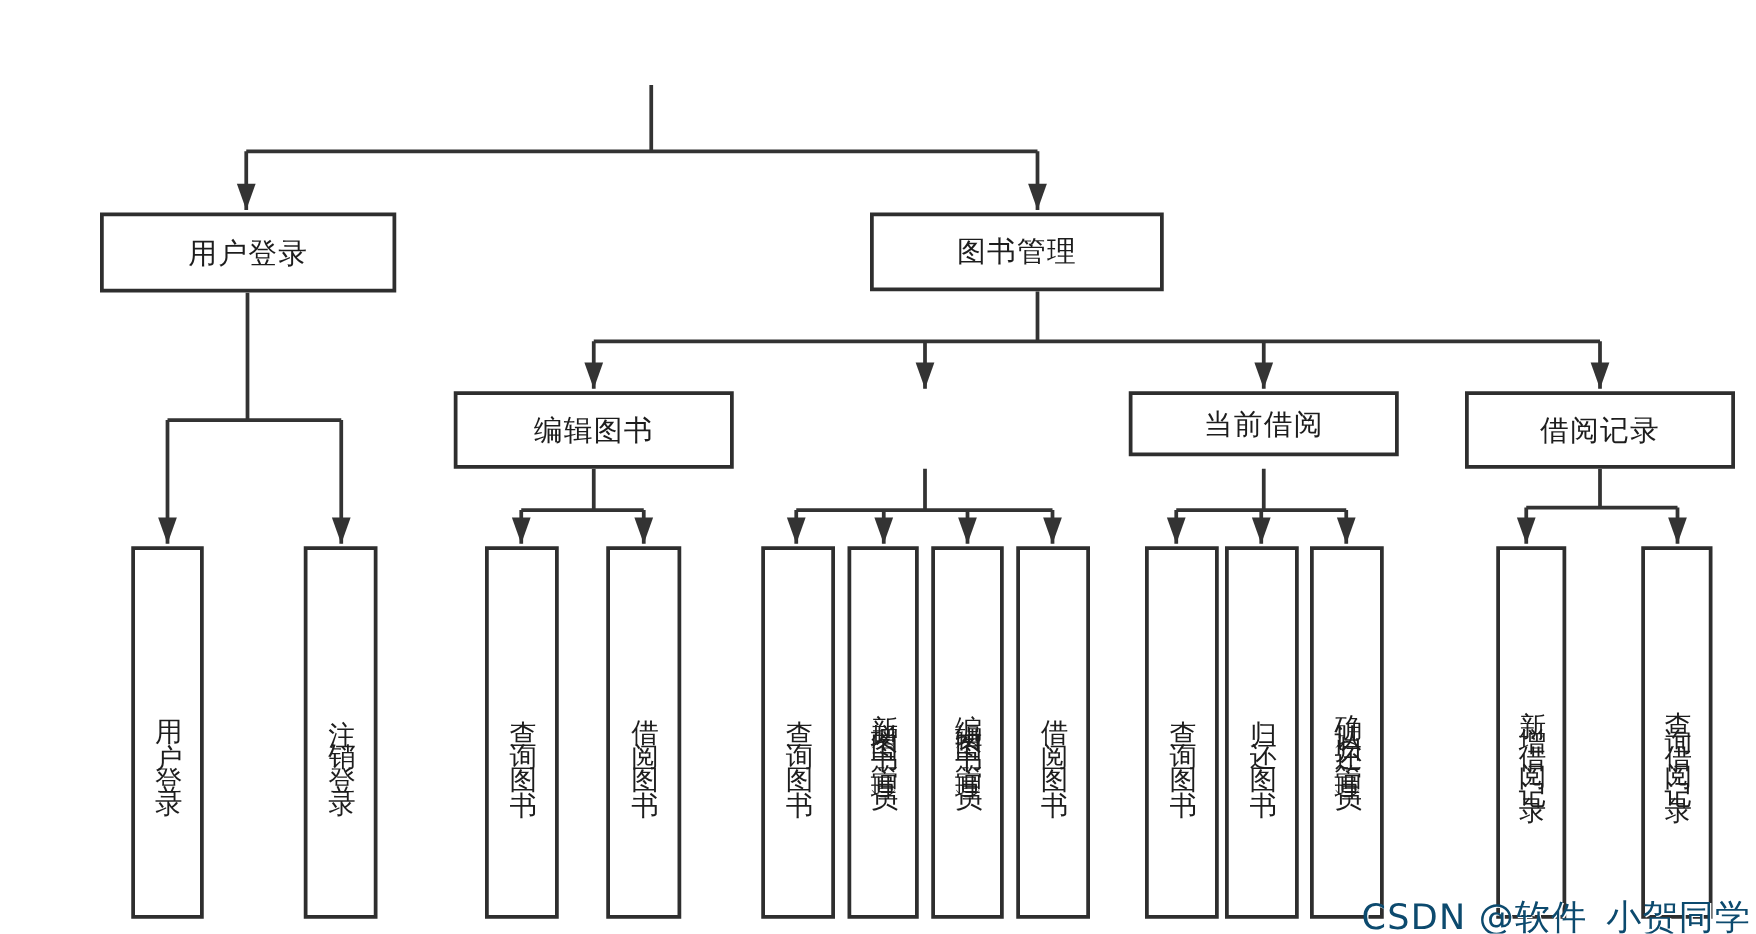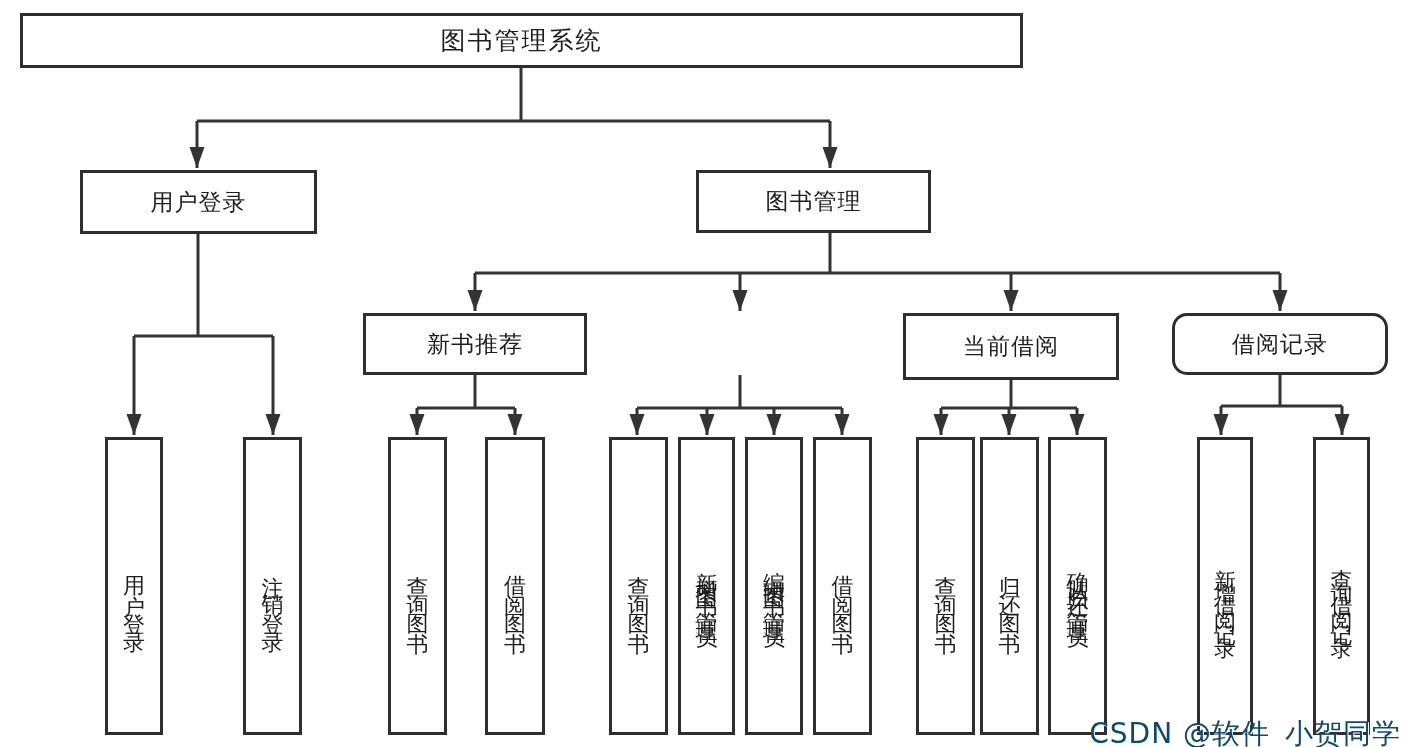--- a/index.html
+++ b/index.html
@@ -111,38 +111,35 @@
 
       <g>
         <path d="M1280,375 V406"></path>
         <path d="M1221,406 H1342"></path>
         <path d="M1221,406 V435" marker-end="url(#arrow)"></path>
         <path d="M1342,406 V435" marker-end="url(#arrow)"></path>
       </g>
     </g>
   </svg>
 
-  <div class="box h root" style="left:20px; top:13px; width:1003px; height:55px;">
-    <span>图书管理系统</span>
-  </div>
 
   <div class="box h" style="left:80px; top:170px; width:237px; height:64px;">
     <span>用户登录</span>
   </div>
   <div class="box h" style="left:696px; top:170px; width:235px; height:63px;">
     <span>图书管理</span>
   </div>
 
   <div class="box h" style="left:363px; top:313px; width:224px; height:62px;">
-    <span>新书推荐</span>
+    <span>编辑图书</span>
   </div>
-  <div class="box h" style="left:903px; top:313px; width:216px; height:67px;">
+  <div class="box h" style="left:903px; top:313px; width:216px; height:52px;">
     <span>当前借阅</span>
   </div>
-  <div class="box h" style="left:1172px; top:313px; width:216px; height:62px;border-radius:15px;">
+  <div class="box h" style="left:1172px; top:313px; width:216px; height:62px;">
     <span>借阅记录</span>
   </div>
 
   <div class="box v ls4" style="left:105px; top:437px; width:58px; height:298px;">
     <span>用户登录</span>
   </div>
   <div class="box v ls4" style="left:243px; top:437px; width:59px; height:298px;">
     <span>注销登录</span>
   </div>
 

